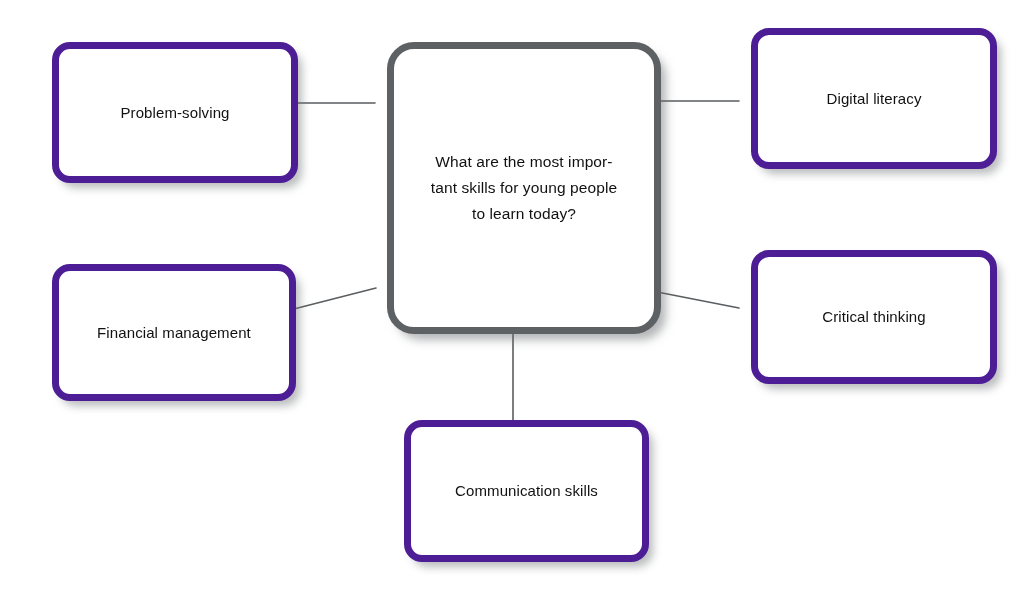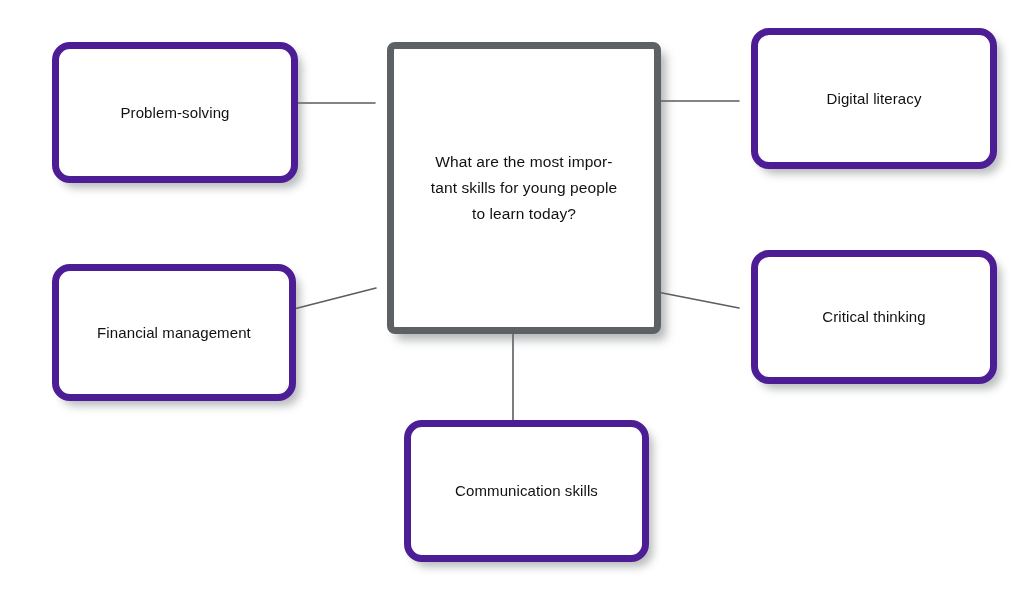--- a/index.html
+++ b/index.html
@@ -42,21 +42,21 @@
     color: #111111;
     box-shadow: 6px 7px 9px -2px rgba(110,114,117,0.48);
     margin-left: 12px;
   }
 
   .node-leaf {
     border-radius: 18px;
   }
 
   .node-center {
-    border-radius: 8px;
+    border-radius: 27px;
     border-color: #5d6164;
     box-shadow: 7px 8px 10px -2px rgba(105,109,112,0.50);
   }
 
   .node-label {
     font-size: 15px;
     line-height: 26px;
     letter-spacing: 0.1px;
     white-space: pre-line;
     padding: 0 10px;

